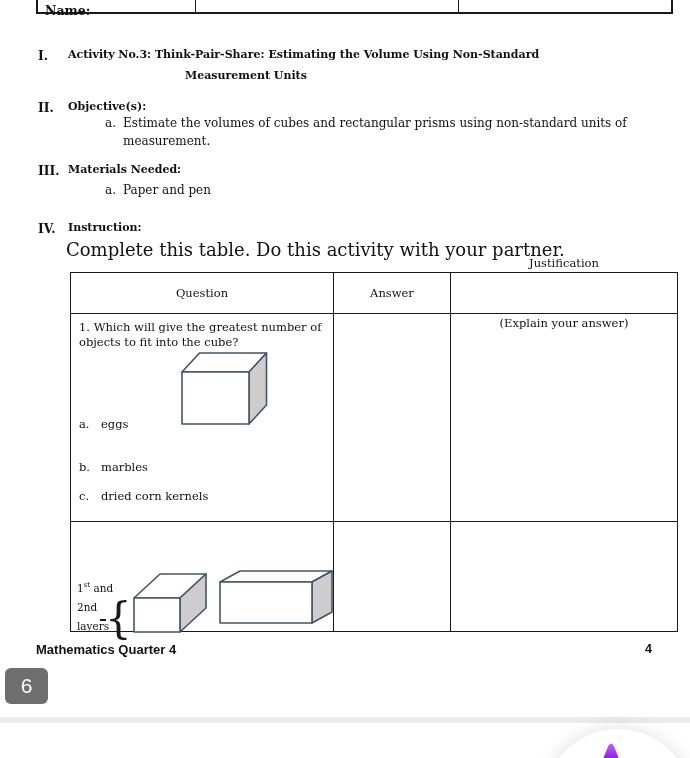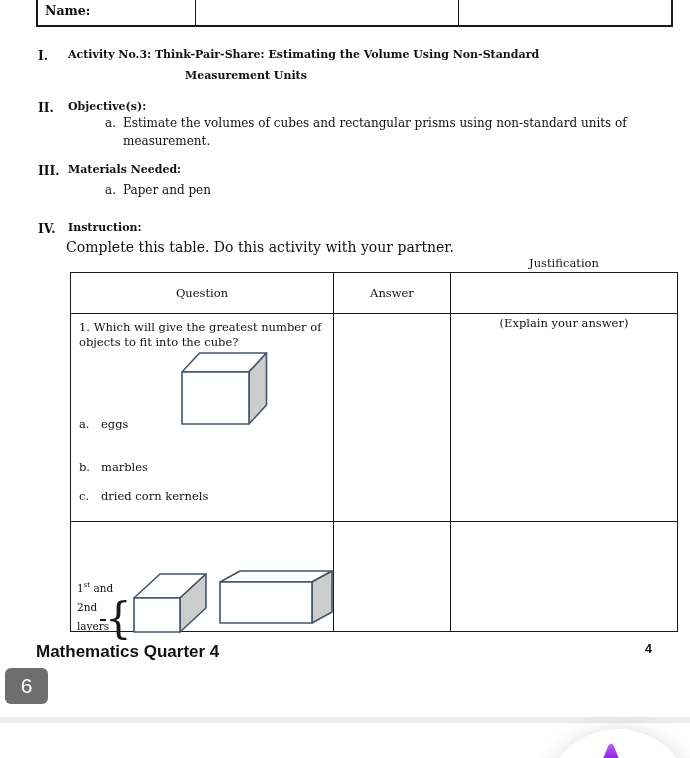--- a/index.html
+++ b/index.html
@@ -6,42 +6,42 @@
   html,body { width:690px; height:758px; }
   body {
     position:relative;
     background:#ffffff;
     font-family:"DejaVu Serif", serif;
     color:#111;
     overflow:hidden;
   }
   
   .top-table {
-    position:absolute; left:36px; top:0; width:637px; height:27px;
+    position:absolute; left:36px; top:0; width:637px; height:14px;
     display:flex;
     border-left:2px solid #1a1a1a; border-right:2px solid #1a1a1a; border-bottom:2px solid #1a1a1a;
   }
   .top-cell { height:100%; padding:3px 0 0 7px; font-weight:bold; font-size:12.5px; }
   .top-cell.b { border-right:1.5px solid #1a1a1a; }
   .tc1 { width:158px; } .tc2 { width:263px; } .tc3 { width:135px; } .tc4 { flex:1; }
 
   
   .sec { position:absolute; left:38px; display:flex; }
   .sec .numeral { width:30px; font-weight:bold; font-size:12.3px; flex:none; }
   .sec .stitle  { font-weight:bold; font-size:11px; white-space:nowrap; }
   #sec-activity { top:48px; }
   #sec-activity .line2 { margin-left:117px; margin-top:8px; }
   #sec-objectives { top:100px; }
   #sec-materials  { top:163px; }
   #sec-instruction{ top:221px; }
   .subitem { position:absolute; left:105px; display:flex; font-size:12px; line-height:17.5px; }
   .subitem .letter { width:18px; flex:none; }
   #obj-item { top:115px; } #obj-item .itext { width:548px; }
   #mat-item { top:182px; }
-  #instr-line { position:absolute; left:66px; top:239px; font-size:14px; }
+  #instr-line { position:absolute; left:66px; top:239px; font-size:18px; }
 
   
   .qtable {
     position:absolute; left:70px; top:272px; width:608px; height:360px;
     border:1.5px solid #1a1a1a;
     display:grid;
     grid-template-columns:263px 117px 1fr;
     grid-template-rows:41px 208px 1fr;
     font-size:11.5px;
   }
@@ -58,21 +58,21 @@
   .cube-svg   { position:absolute; left:110px; top:38px; }
   .prism1-svg { position:absolute; left:62px;  top:50px; }
   .prism2-svg { position:absolute; left:148px; top:47px; }
 
   .layers-label { position:absolute; left:6px; top:54px; font-size:10.5px; line-height:19px; }
   .layers-label .sup { font-size:7px; vertical-align:super; }
   .brace { position:absolute; left:34px; top:82px; font-size:42px; line-height:30px; font-family:"DejaVu Serif", serif; color:#1a1a1a; }
   .brace-dash { position:absolute; left:29px; top:97px; width:6px; height:1.8px; background:#1a1a1a; }
 
   
-  .footer-left  { position:absolute; left:36px;  top:642px; font-family:"Liberation Sans", sans-serif; font-weight:bold; font-size:17px; }
+  .footer-left  { position:absolute; left:36px;  top:642px; font-family:"Liberation Sans", sans-serif; font-weight:bold; font-size:13px; }
   .footer-right { position:absolute; left:645px; top:642px; font-family:"Liberation Sans", sans-serif; font-weight:bold; font-size:12.5px; }
   .page-badge {
     position:absolute; left:5px; top:668px; width:43px; height:36px;
     background:#6e6e6e; border-radius:6px;
     color:#fff; font-family:"Liberation Sans", sans-serif; font-size:21px;
     display:flex; align-items:center; justify-content:center;
   }
   .divider-band { position:absolute; left:0; top:717px; width:690px; height:6px; background:#ebebeb; }
   .fab {
     position:absolute; left:544px; top:729px; width:148px; height:148px;

